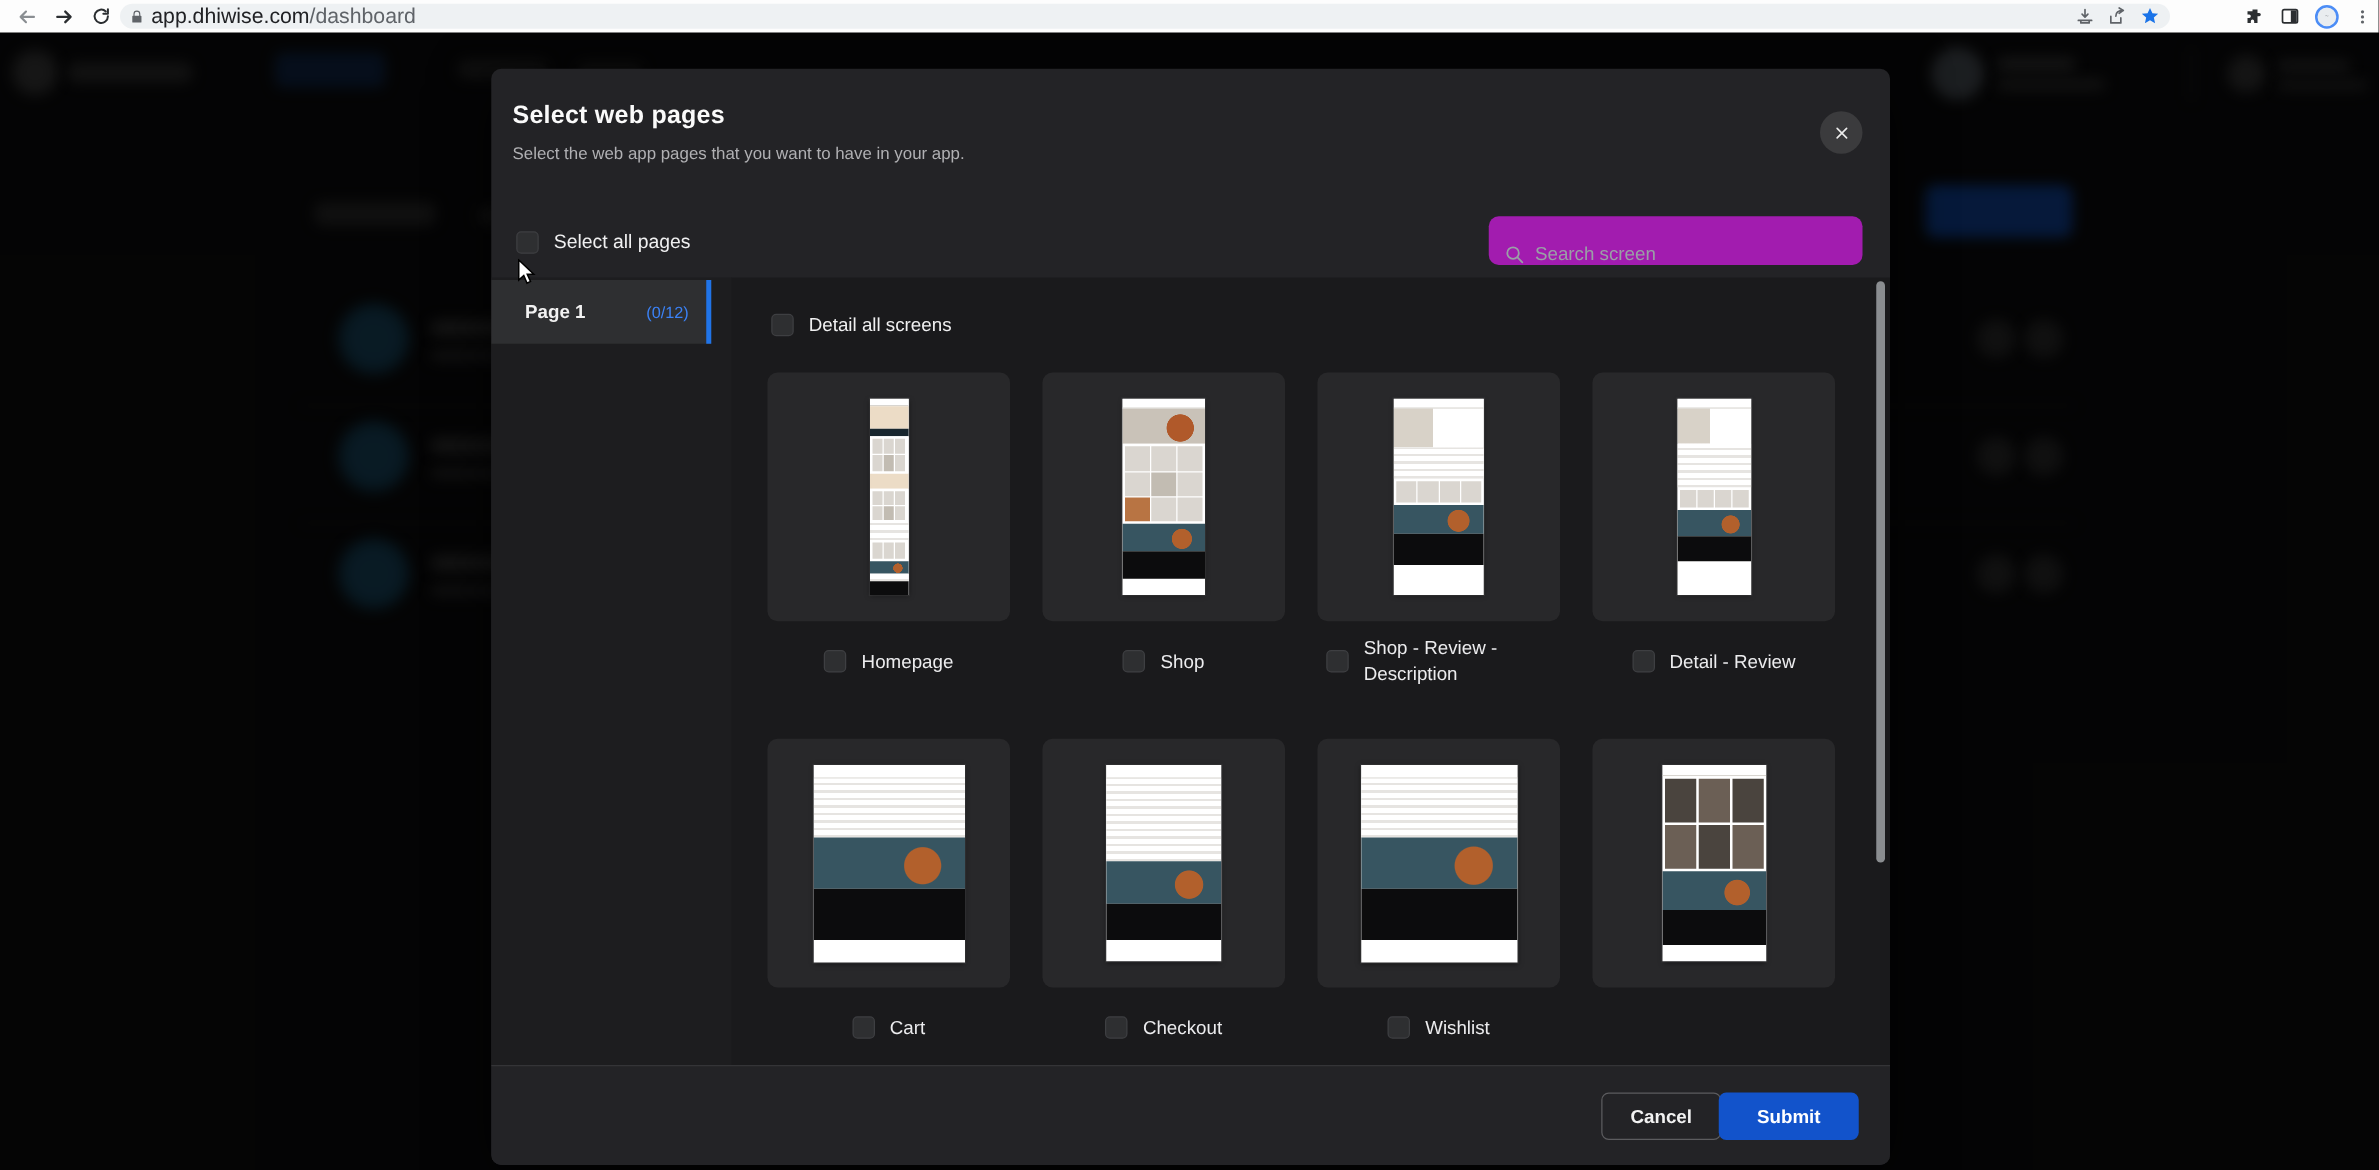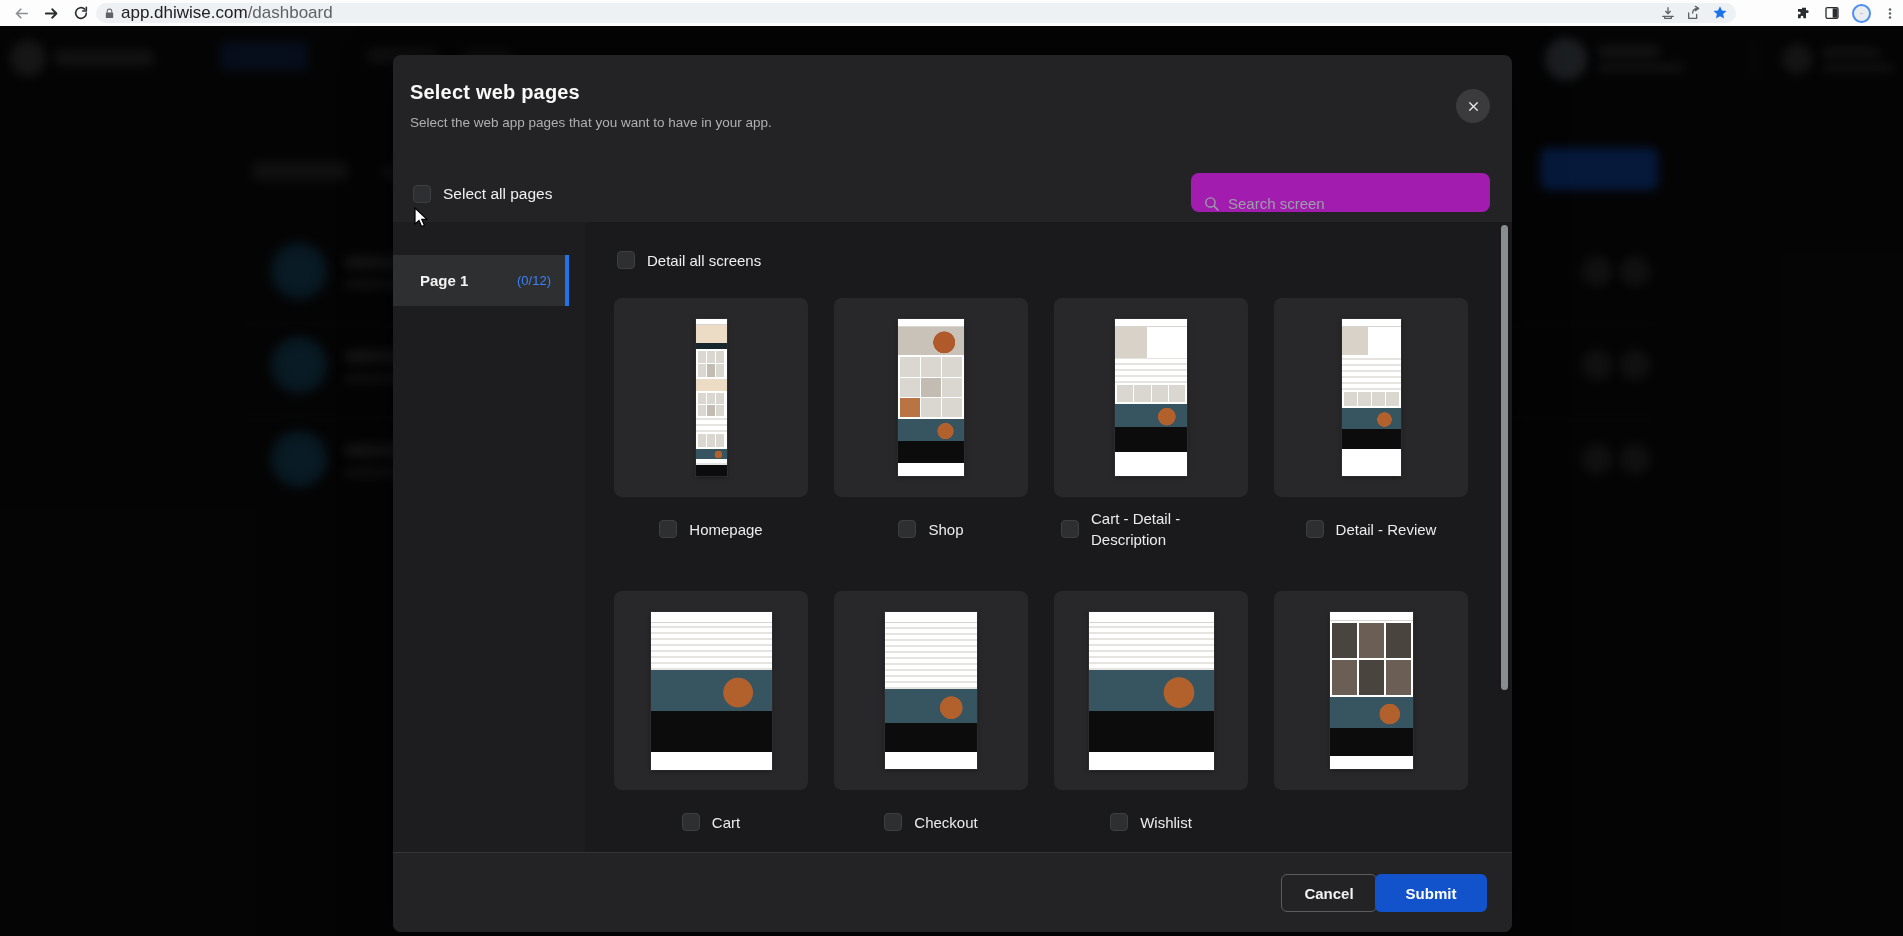--- a/index.html
+++ b/index.html
@@ -42,21 +42,21 @@
 
   .searchbox { position:absolute; right:22px; top:118px; width:299px; height:39px; border-radius:8px;
     background:#a21caf; display:flex; align-items:flex-end; padding:0 12px; gap:8px; }
   .searchbox input { flex:1; background:transparent; border:none; outline:none;
     font-size:15px; color:#e5e5e5; font-family:inherit; }
   .searchbox input::placeholder { color:#9aa0a6; }
 
   .m-body { position:absolute; left:0; top:167px; width:1119px; height:630px; }
   .m-sidebar { position:absolute; left:0; top:0; width:192px; height:630px; background:#1d1d1f; }
   .page-item { position:absolute; left:0; top:2px; width:176px; height:51px; background:#2e2f31;
-    display:flex; align-items:center; padding:0 18px 0 27px; cursor:pointer;margin-top:31px; }
+    display:flex; align-items:center; padding:0 18px 0 27px; cursor:pointer; }
   .page-item .p-label { font-size:15px; font-weight:600; color:#f2f2f2; }
   .page-item .p-count { margin-left:auto; font-size:13px; color:#3b82f6; }
   .page-item .accent { position:absolute; right:0; top:0; width:4px; height:51px; }
 
   .m-content { position:absolute; left:192px; top:0; width:927px; height:630px; background:#1a1a1c; }
   .sel-all-screens { position:absolute; left:32px; top:29px; display:flex; align-items:center; gap:12px; }
   .screens-grid { position:absolute; left:29px; top:76px; display:grid;
     grid-template-columns:repeat(4,194px); column-gap:26px; row-gap:40px; }
   .screen-cell { width:194px; }
   .thumb-card { width:194px; height:199px; background:#28282a; border-radius:8px;
@@ -312,21 +312,21 @@
                     <i></i>
                     <i></i>
                     <i></i>
                   </div>
                   <div class="seg-banner" style="height:15%"></div>
                   <div class="seg-footer" style="height:16%"></div>
                 </div>
      </div>
      <div class="label-row">
        <span class="cbx"></span>
-       <span class="screen-label">Cart - Detail - Description</span>
+       <span class="screen-label">Shop - Review - Description</span>
      </div>
             </div>
             <div class="screen-cell">
               <div class="thumb-card">
        <div class="ms" style="width:59px;height:157px">
                   <div class="seg-nav" style="height:5%"></div>
                   <div class="seg-split" style="height:18%"></div>
                   <div class="seg-lines" style="height:22%"></div>
                   <div class="seg-tiles" style="height:12%;grid-template-columns:repeat(4,1fr)">
                     <i></i>

